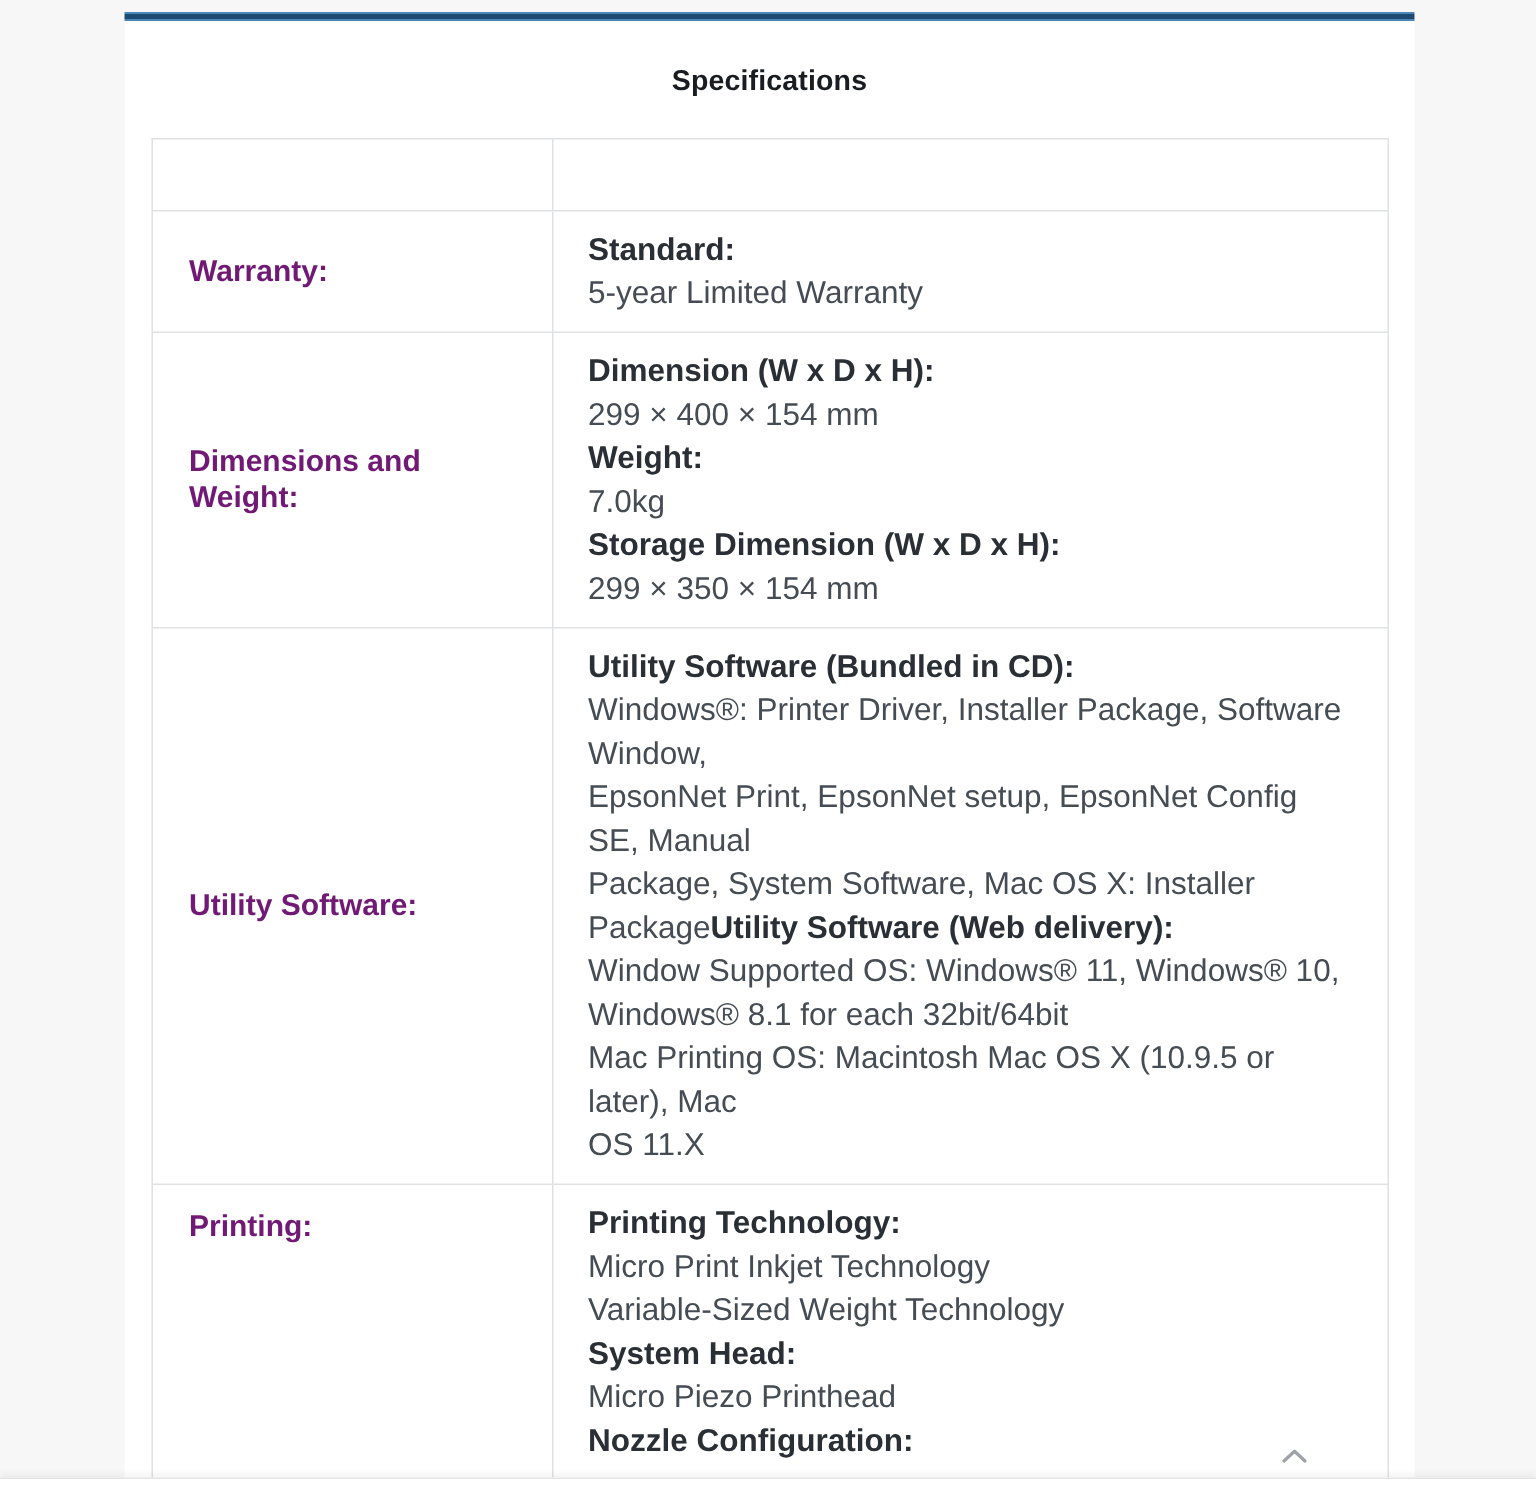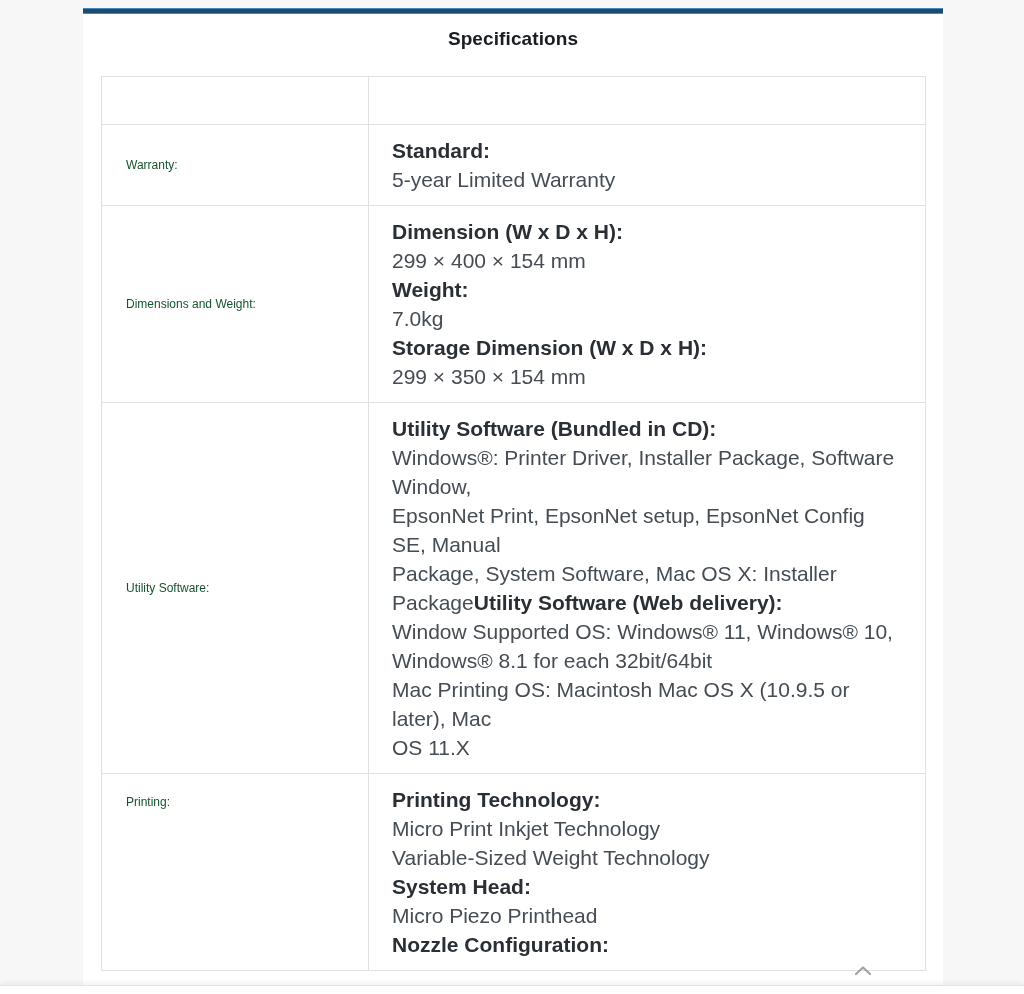--- a/index.html
+++ b/index.html
@@ -17,44 +17,44 @@
     background: #ffffff;
   }
   .accent-bar {
     width: 100%; height: 6px;
     background: linear-gradient(to bottom,
       #4a86b8 0%, #4a86b8 22%,
       #1d4a70 22%, #1d4a70 80%,
       #4a86b8 80%, #4a86b8 100%);
   }
   .heading {
-    margin-top: 12px;
+    margin-top: 28px;
     text-align: center;
     font-size: 19px;
     line-height: 26px;
     font-weight: bold;
     color: #191d22;
     letter-spacing: 0.1px;
   }
   table.spec {
     margin: 24px 17px 0 18px;
     width: 825px;
     border-collapse: collapse;
     table-layout: fixed;
   }
   table.spec td {
     border: 1px solid #e0e1e3;
     vertical-align: middle;
   }
   td.label-cell {
     width: 267px;
     padding: 12px 12px 12px 24px;
-    font-weight: normal;
-    font-size: 12px;
-    color: #14532d;
+    font-weight: bold;
+    font-size: 20px;
+    color: #701a75;
     line-height: 24px;
   }
   td.label-cell.top { vertical-align: top; padding-top: 16px; }
   td.value-cell {
     padding: 11px 24px 11px 23px;
     font-size: 21px;
     color: #454c54;
     line-height: 29px;
   }
   td.value-cell .line { min-height: 29px; }

